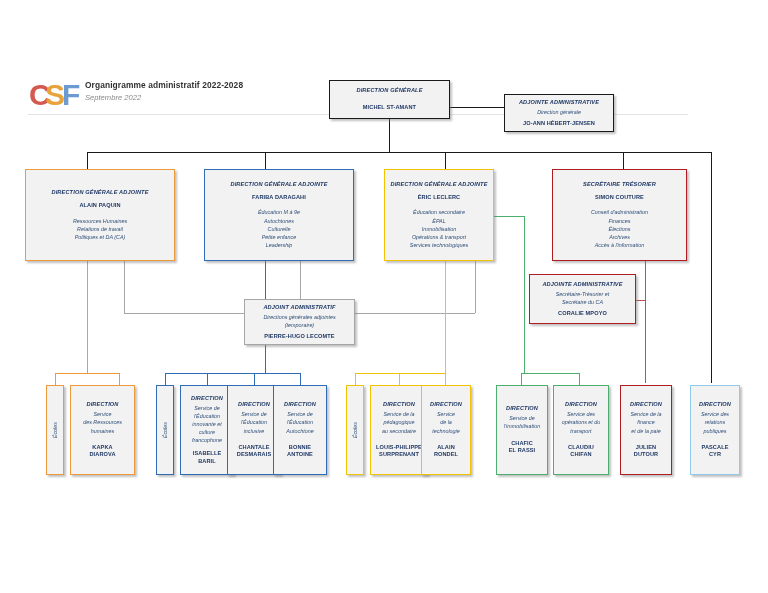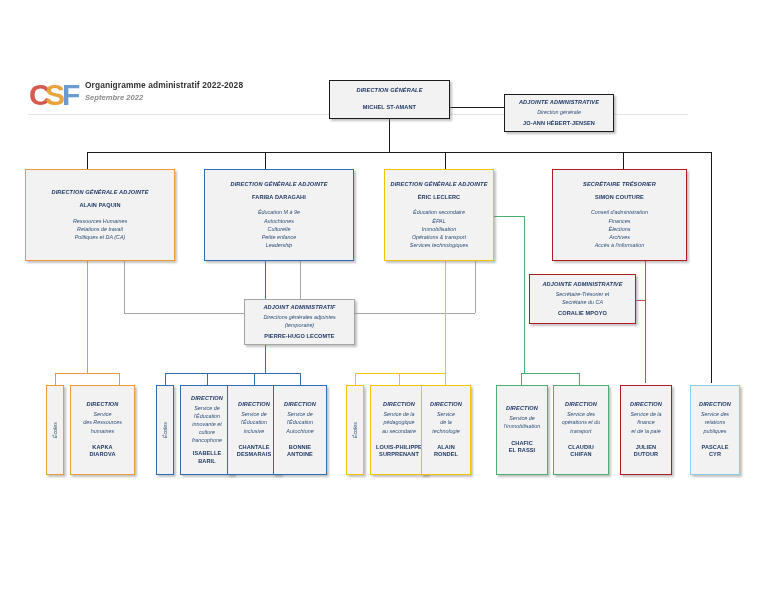--- a/index.html
+++ b/index.html
@@ -28,21 +28,21 @@
   #logo-s { left: 17px; color: #e8a33d; }
   #logo-f { left: 34px; color: #6b9bd1; }
 
   #title-block { position: absolute; left: 57px; top: 2px; }
   #chart-title {
     font-size: 8.4px; font-weight: bold; color: #333333;
     letter-spacing: 0.1px; white-space: nowrap;
   }
   #chart-subtitle {
     font-size: 7.6px; font-style: italic; color: #8a8a8a;
-    margin-top: 3px; white-space: nowrap; font-weight: bold;
+    margin-top: 3px; white-space: nowrap;
   }
   #header-rule {
     position: absolute; left: 0; top: 36px; width: 660px; height: 1px;
     background: #e3e3e3;
   }
 
   
   .box {
     position: absolute;
     background: #f2f2f2;

